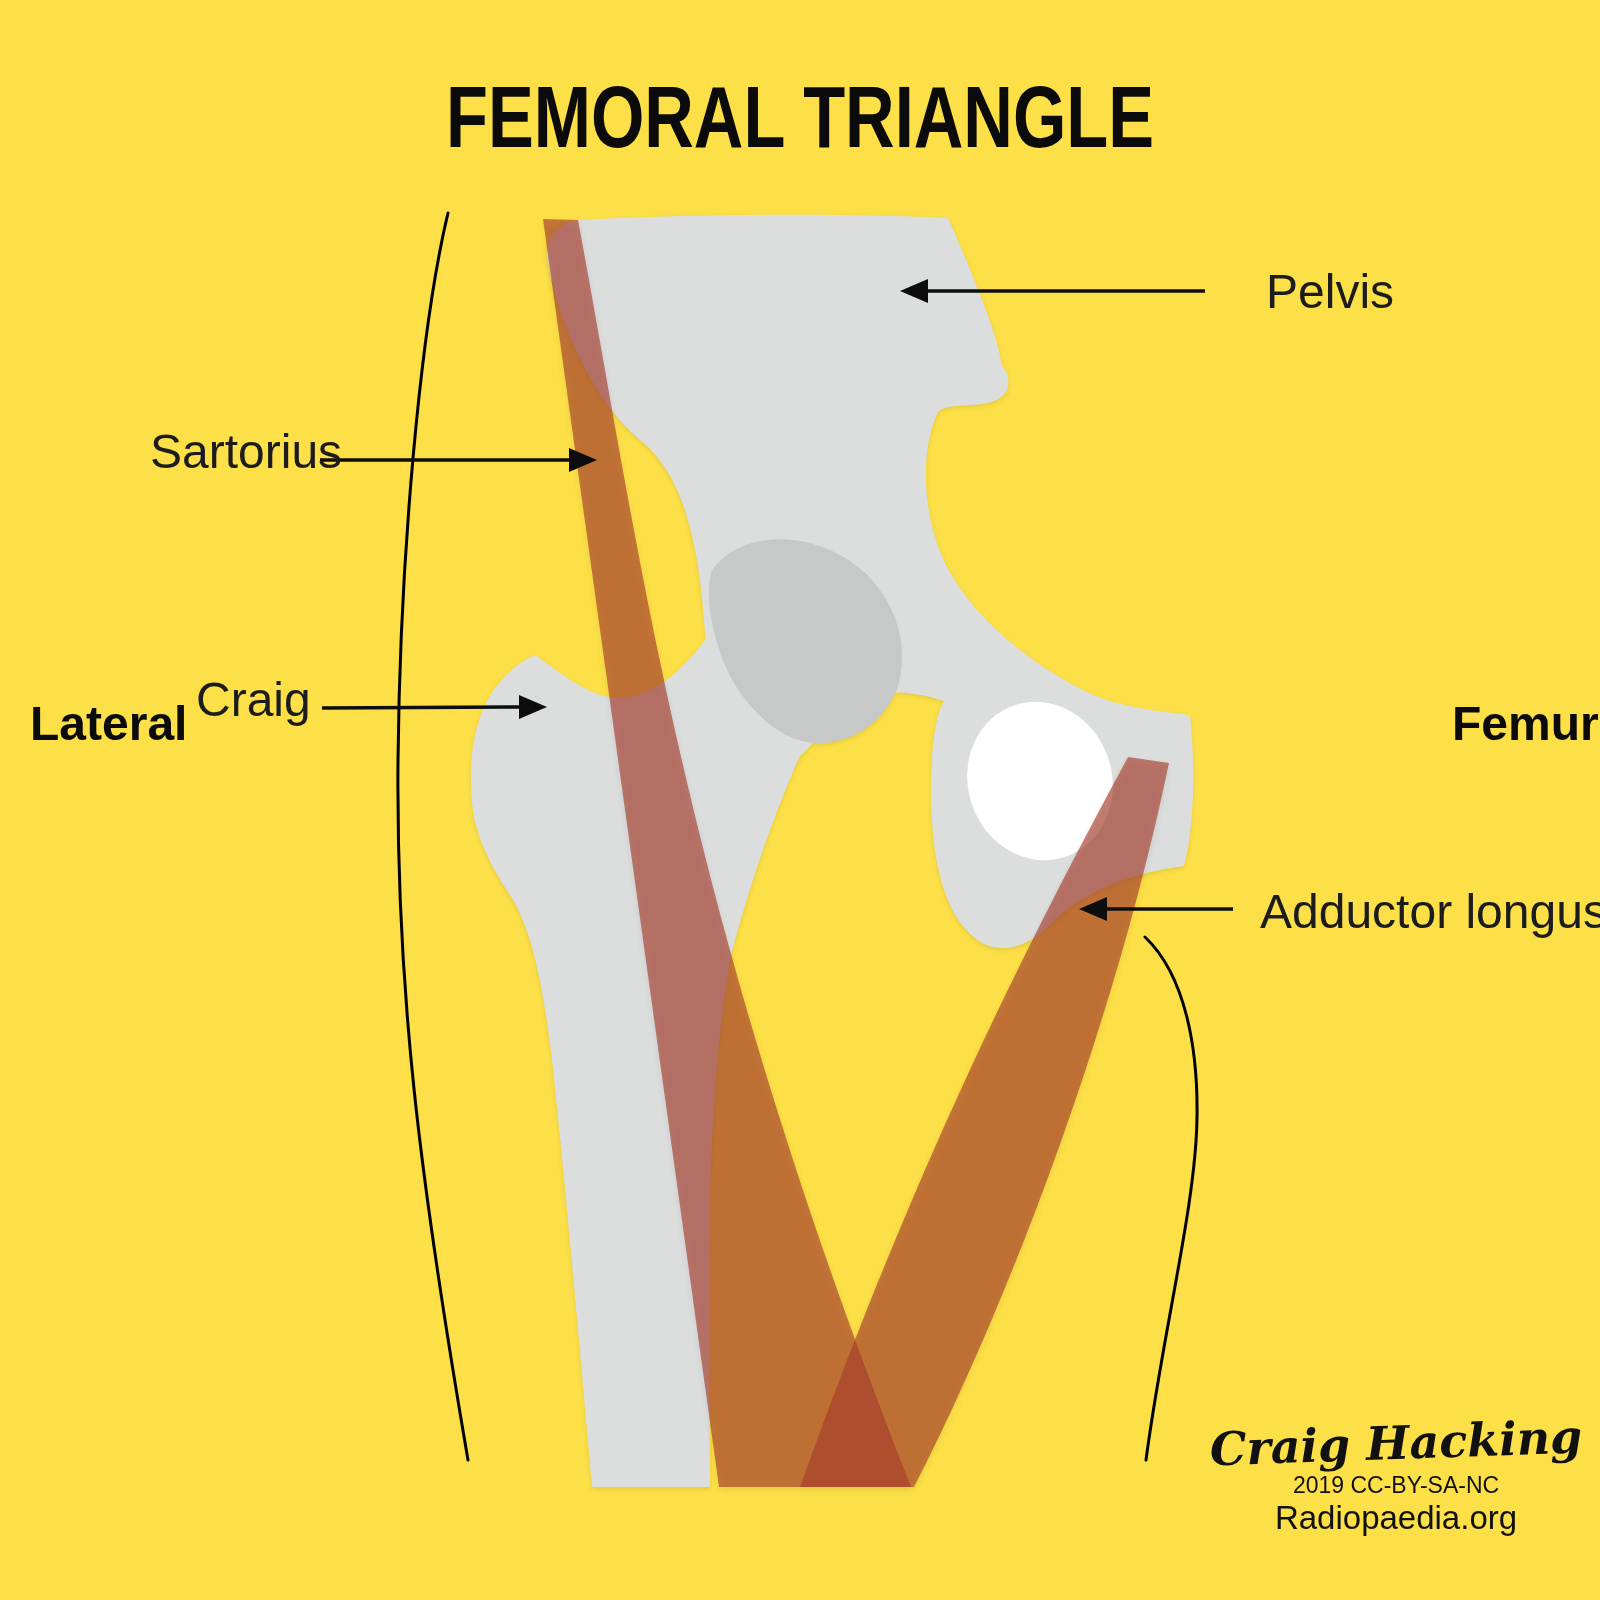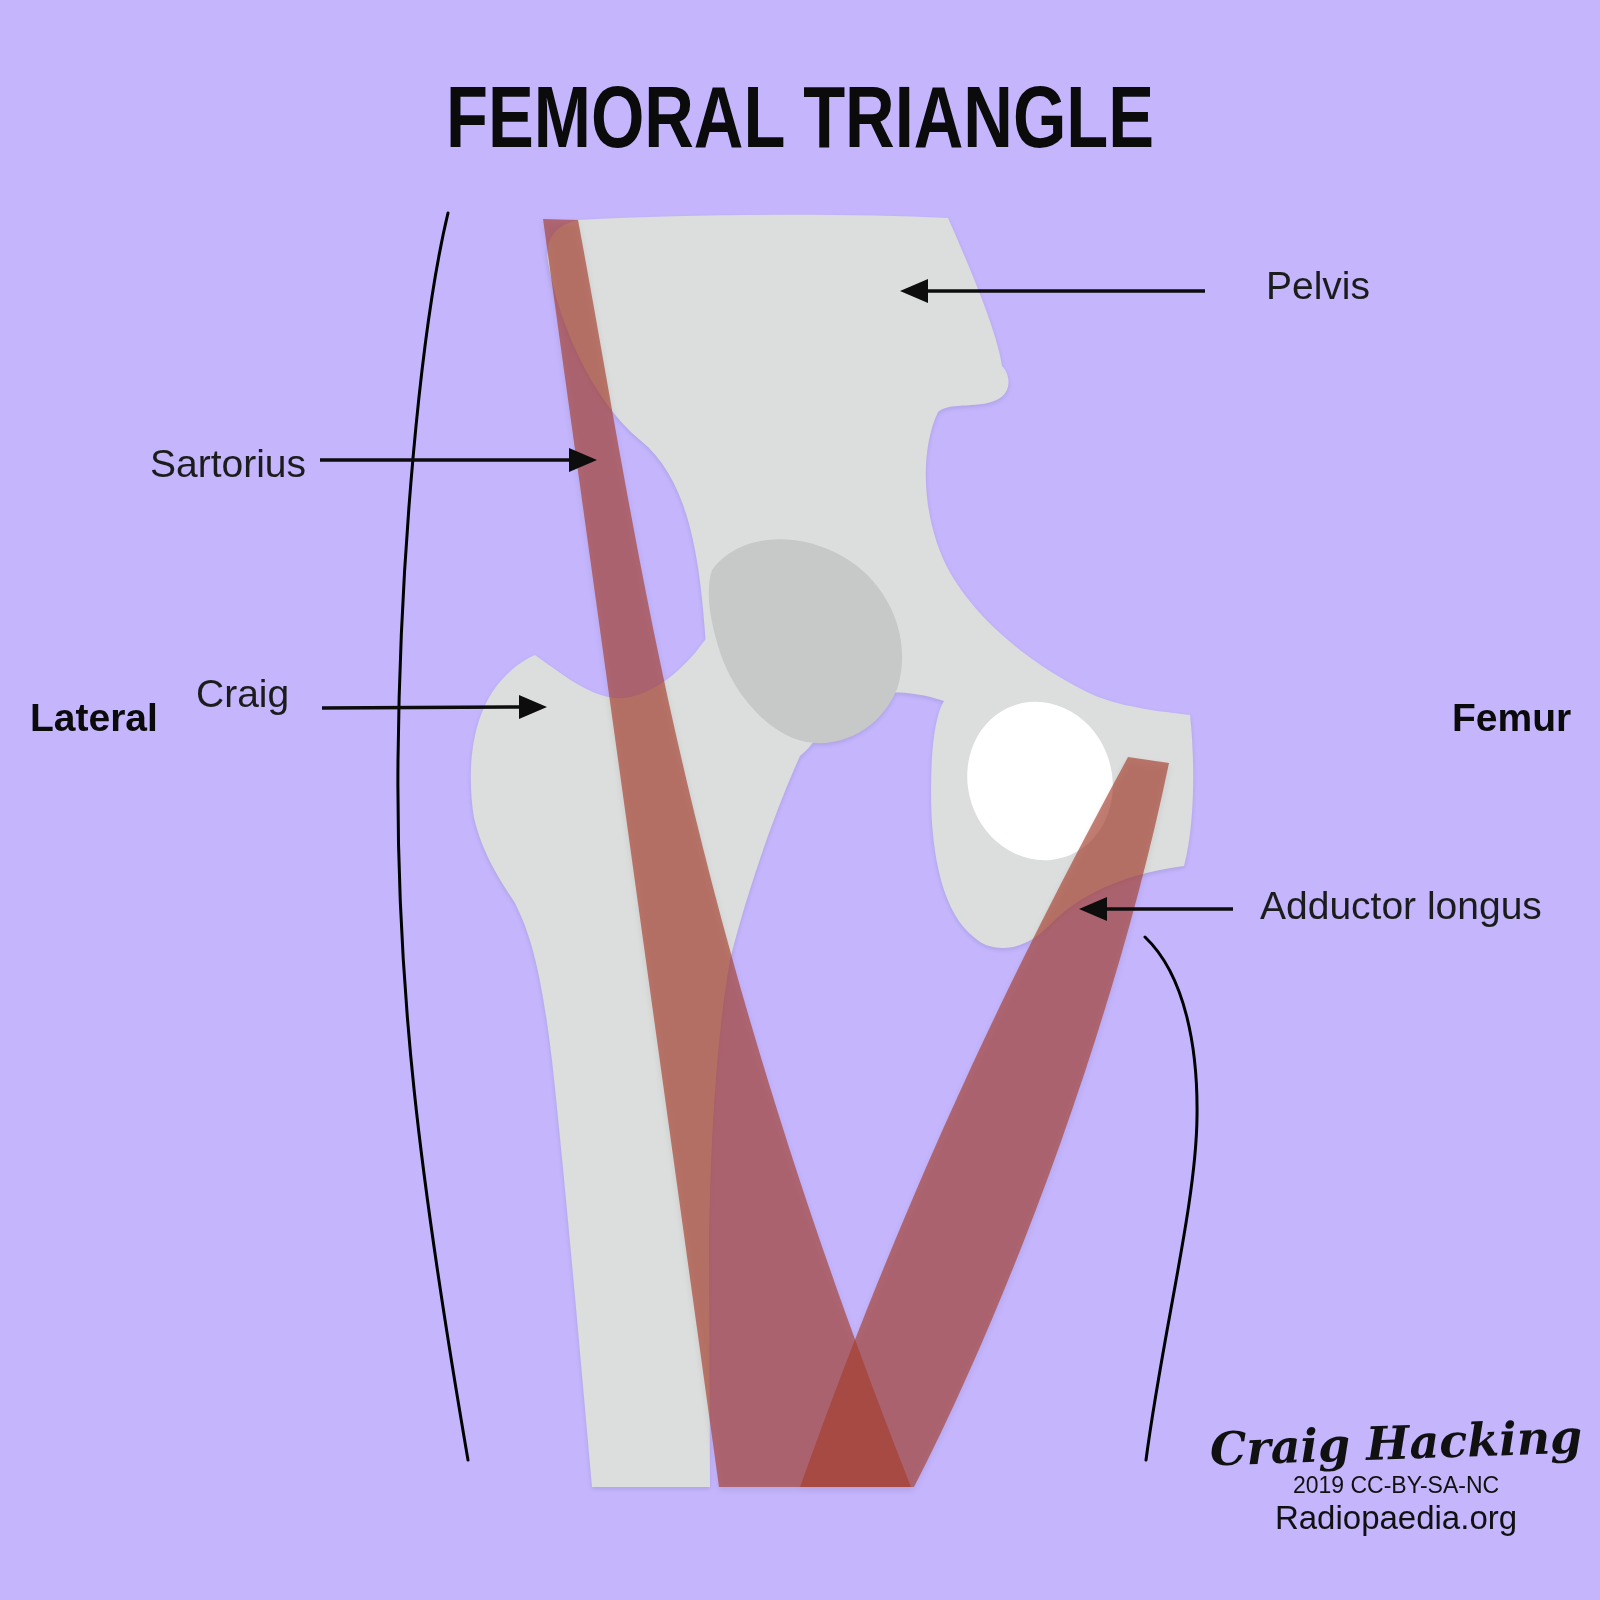--- a/index.html
+++ b/index.html
@@ -1,25 +1,25 @@
 <!DOCTYPE html>
 <html><head>
 <meta charset="utf-8">
 <style>
   html,body{margin:0;padding:0;background:#ffffff;}
-  #page{position:relative;width:1600px;height:1600px;overflow:hidden;background:#c4b5fd;
+  #page{position:relative;width:1600px;height:1600px;overflow:hidden;background:#fde047;
         font-family:"Liberation Sans", sans-serif;color:#1c1c1c;}
   #diagram-svg{position:absolute;left:0;top:0;width:1600px;height:1600px;}
   .title{position:absolute;left:0;right:0;top:66px;text-align:center;
          font-size:88px;font-weight:bold;letter-spacing:0px;color:#0b0b0b;
          transform:scaleX(0.78);transform-origin:50% 50%;white-space:nowrap;}
-  .lbl{position:absolute;font-size:39px;font-weight:400;color:#1c1c1c;white-space:nowrap;}
+  .lbl{position:absolute;font-size:48px;font-weight:400;color:#1c1c1c;white-space:nowrap;}
   .lbl.bold{font-weight:bold;color:#0b0b0b;}
   #lbl-pelvis{left:1266px;top:264px;}
-  #lbl-sartorius{left:150px;top:442px;}
+  #lbl-sartorius{left:150px;top:424px;}
   #lbl-femur{left:196px;top:672px;}
   #lbl-lateral{left:30px;top:696px;text-align:right;}
   #lbl-medial{left:1452px;top:696px;}
   #lbl-adductor{left:1260px;top:884px;}
   .credit{position:absolute;left:1176px;top:1420px;width:440px;text-align:center;line-height:1.0;}
   .credit .author{font-family:"DejaVu Serif", serif;font-style:italic;font-weight:bold;
                   font-size:46px;color:#111;transform:rotate(-2deg);display:block;}
   .credit .license{font-size:23px;color:#111;display:block;margin-top:8px;}
   .credit .site{font-size:33px;color:#111;display:block;margin-top:4px;}
   .bones{filter:drop-shadow(0px 2px 2px rgba(0,0,0,0.10));}

